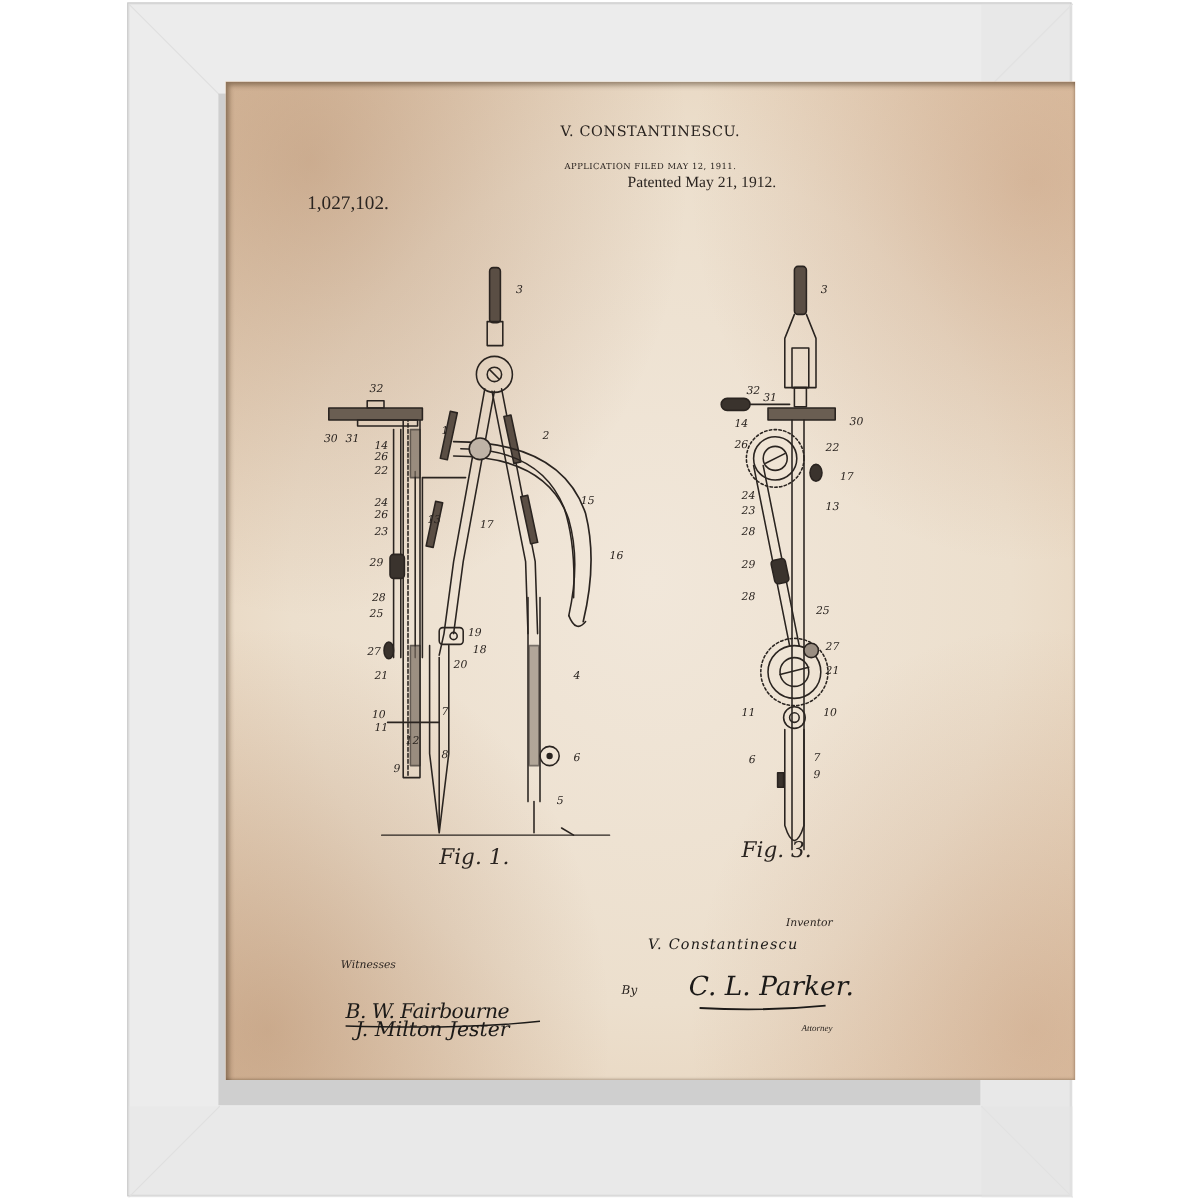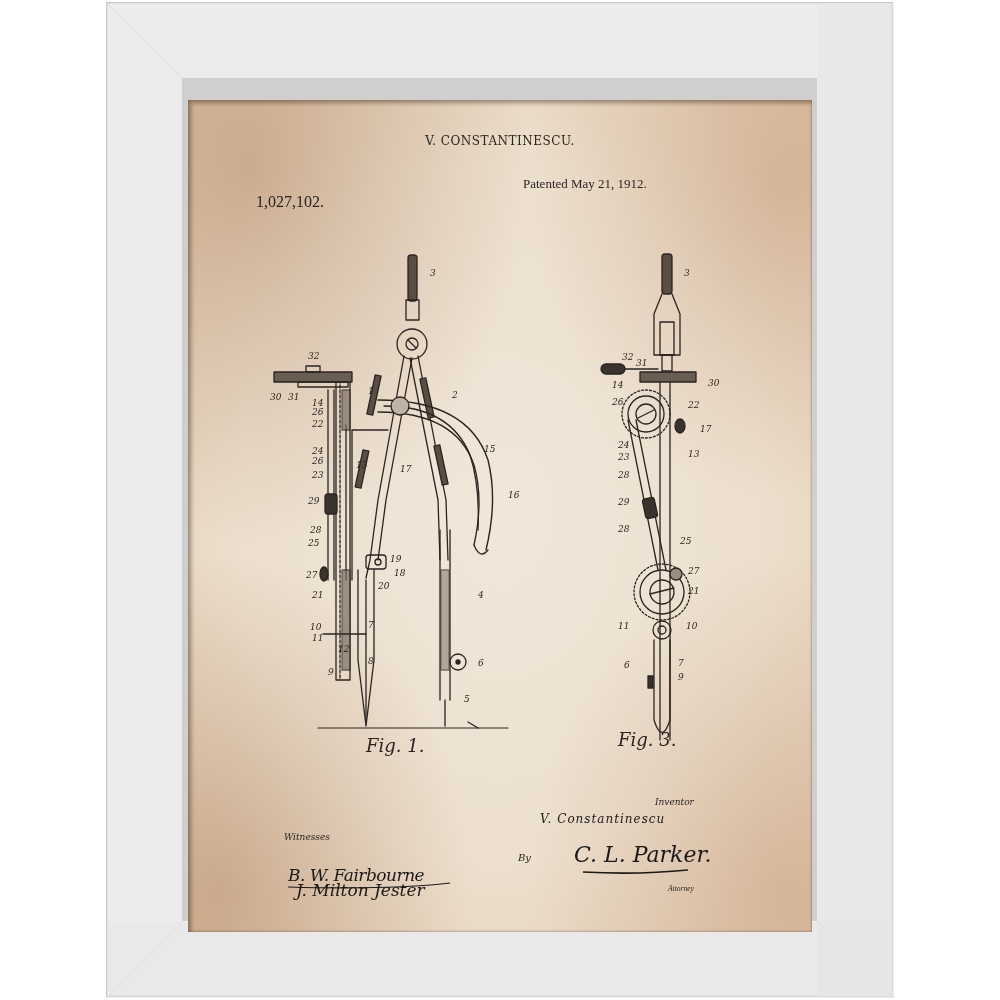--- a/index.html
+++ b/index.html
@@ -9,21 +9,21 @@
     background:#ececec; box-sizing:border-box;
     border:1px solid #c8c8c8;
     box-shadow: 0 0 0 1px #e2e2e2 inset;
   }
   .frame-miter { position:absolute; inset:0; pointer-events:none; }
   .mat-bevel {
     position:absolute; left:182px; top:78px; width:635px; height:843px;
     background:#cfcfcf; box-sizing:border-box;
   }
   .paper {
-    position:absolute; left:188px; top:100px; width:624px; height:832px;
+    position:absolute; left:188px; top:68px; width:708px; height:832px;
     background:
       radial-gradient(ellipse at 10% 8%, rgba(150,95,55,0.35), rgba(0,0,0,0) 35%),
       radial-gradient(ellipse at 95% 10%, rgba(170,110,70,0.30), rgba(0,0,0,0) 30%),
       radial-gradient(ellipse at 5% 95%, rgba(150,95,55,0.35), rgba(0,0,0,0) 30%),
       radial-gradient(ellipse at 95% 95%, rgba(170,110,70,0.28), rgba(0,0,0,0) 30%),
       radial-gradient(ellipse at 50% 50%, #f1e7da 0%, #ecdfcd 60%, #e4cdb3 100%);
     overflow:hidden;
     box-shadow: inset 3px 3px 4px rgba(60,40,20,0.45), inset -1px -1px 2px rgba(60,40,20,0.25);
   }
   .hdr { position:absolute; left:0; width:100%; text-align:center; color:#2a2420; }
@@ -54,20 +54,21 @@
     <rect x="0" y="919" width="787" height="76" fill="#e6e6e6" opacity="0.5"></rect>
     <rect x="711" y="0" width="76" height="995" fill="#e4e4e4" opacity="0.5"></rect>
   </svg>
 </div>
 
 <div class="mat-bevel"></div>
 
 <div class="paper">
 
   <div class="hdr hdr-name">V. CONSTANTINESCU.</div>
+  <div class="hdr hdr-filed">APPLICATION FILED MAY 12, 1911.</div>
   <div class="patno">1,027,102.</div>
   <div class="patdate">Patented May 21, 1912.</div>
 
   <svg class="drawings" viewBox="0 0 624 832" width="624" height="832">
     <g fill="none" stroke="#2a2420" stroke-width="1.3" stroke-linecap="round" stroke-linejoin="round">
 
       <g>
 
         <rect x="220" y="155" width="9" height="46" rx="3" fill="#5a4e44"></rect>
         <rect x="218" y="200" width="13" height="20"></rect>

